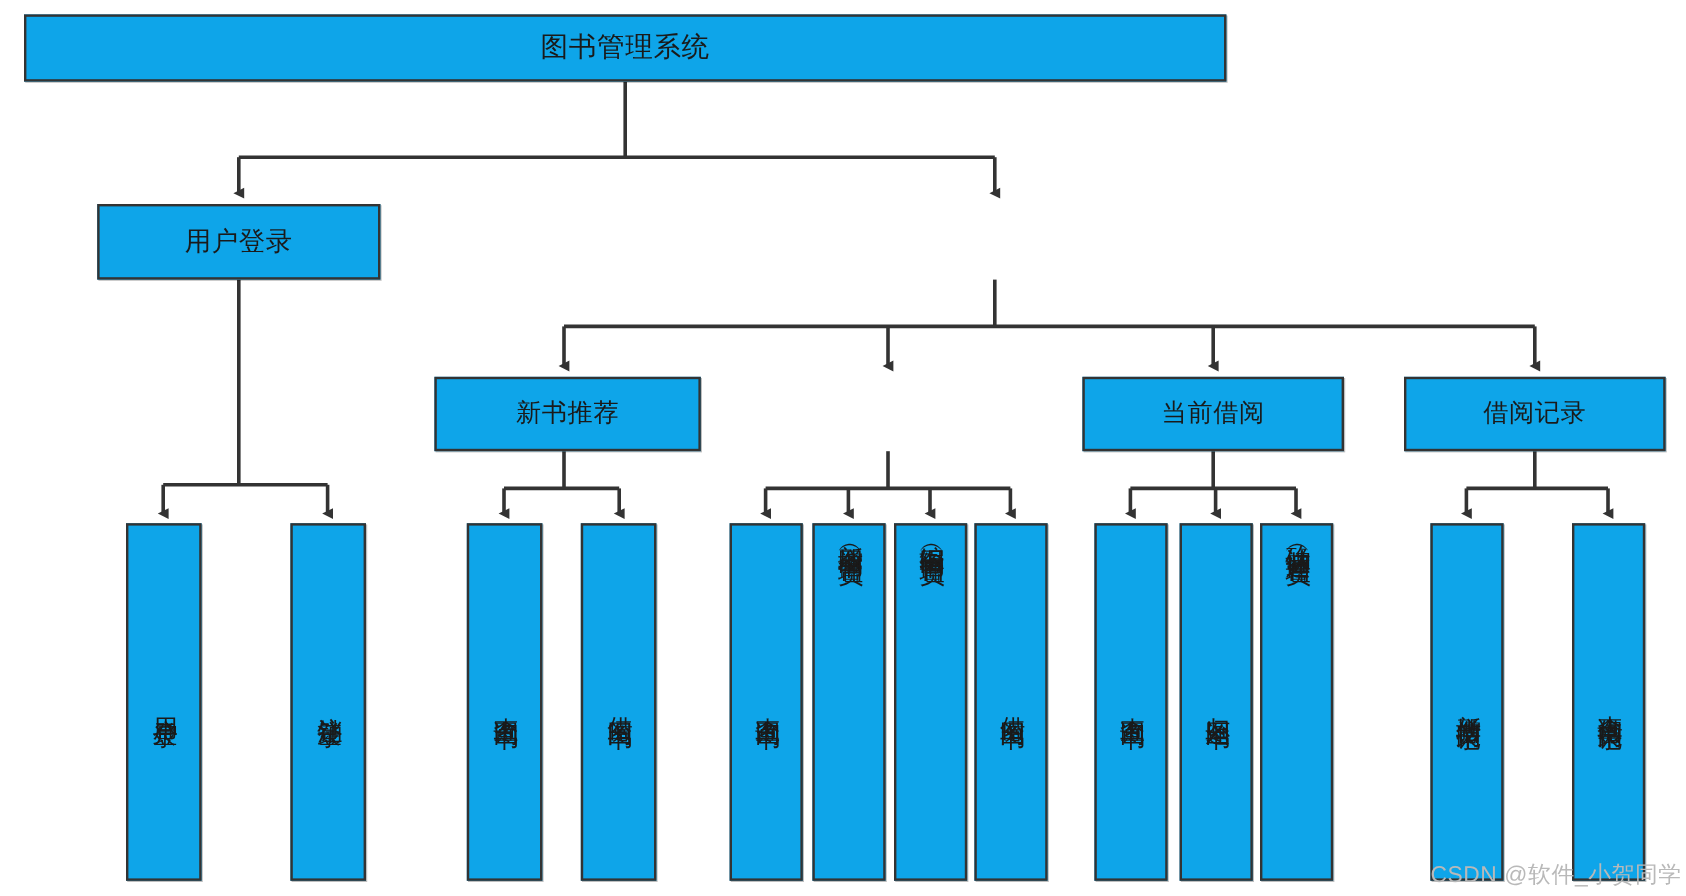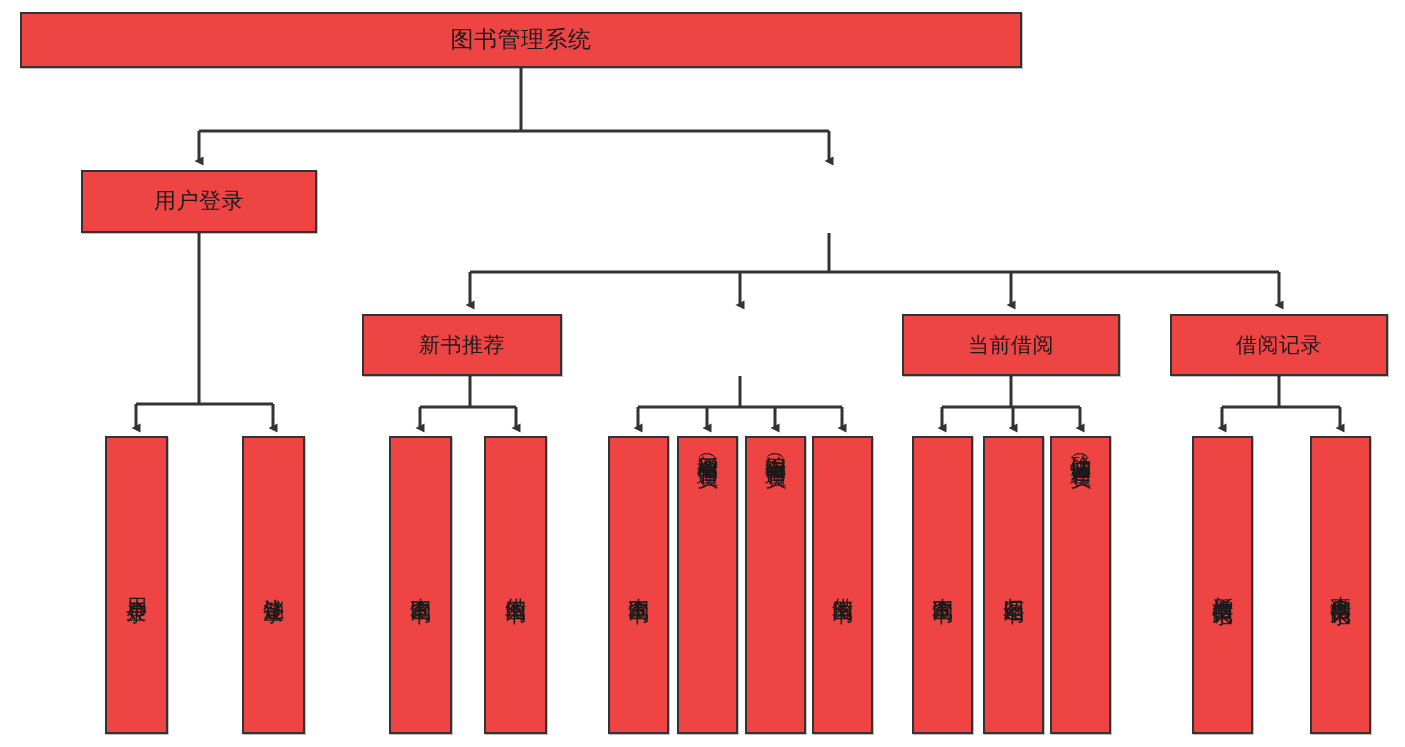--- a/index.html
+++ b/index.html
@@ -20,21 +20,21 @@
     left: 0;
     top: 0;
     width: 1405px;
     height: 747px;
     pointer-events: none;
   }
   .node {
     position: absolute;
     box-sizing: border-box;
     border: 2.5px solid #333333;
-    background: #ef4444;
+    background: #0ea5e9;
     display: flex;
     align-items: center;
     justify-content: center;
     color: #1a1a1a;
     box-shadow: 1px 1px 0 rgba(0,0,0,0.25);
   }
   .node .label {
     display: block;
     text-align: center;
     line-height: 1.12;
@@ -122,21 +122,21 @@
   </svg>
 
   <div class="node root" style="left:20px; top:12px; width:1002px; height:56px;">
     <span class="label">图书管理系统</span>
   </div>
 
   <div class="node lvl2" style="left:81px; top:170px; width:236px; height:63px;">
     <span class="label">用户登录</span>
   </div>
 
-  <div class="node lvl3" style="left:362px; top:314px; width:200px; height:62px;">
+  <div class="node lvl3" style="left:362px; top:314px; width:222px; height:62px;">
     <span class="label">新书推荐</span>
   </div>
   <div class="node lvl3" style="left:902px; top:314px; width:218px; height:62px;">
     <span class="label">当前借阅</span>
   </div>
   <div class="node lvl3" style="left:1170px; top:314px; width:218px; height:62px;">
     <span class="label">借阅记录</span>
   </div>
 
   <div class="node leaf center-v" style="left:105px; top:436px; width:63px; height:298px;">
@@ -176,14 +176,15 @@
     <span class="label">确认归还（管理员）</span>
   </div>
 
   <div class="node leaf center-v" style="left:1192px; top:436px; width:61px; height:298px;">
     <span class="label">新增借阅记录</span>
   </div>
   <div class="node leaf center-v" style="left:1310px; top:436px; width:61px; height:298px;">
     <span class="label">查询借阅记录</span>
   </div>
 
+  <div class="watermark" style="left:1192px; top:716px;">CSDN @软件_小贺同学</div>
 
 </div>
 
 </body></html>

